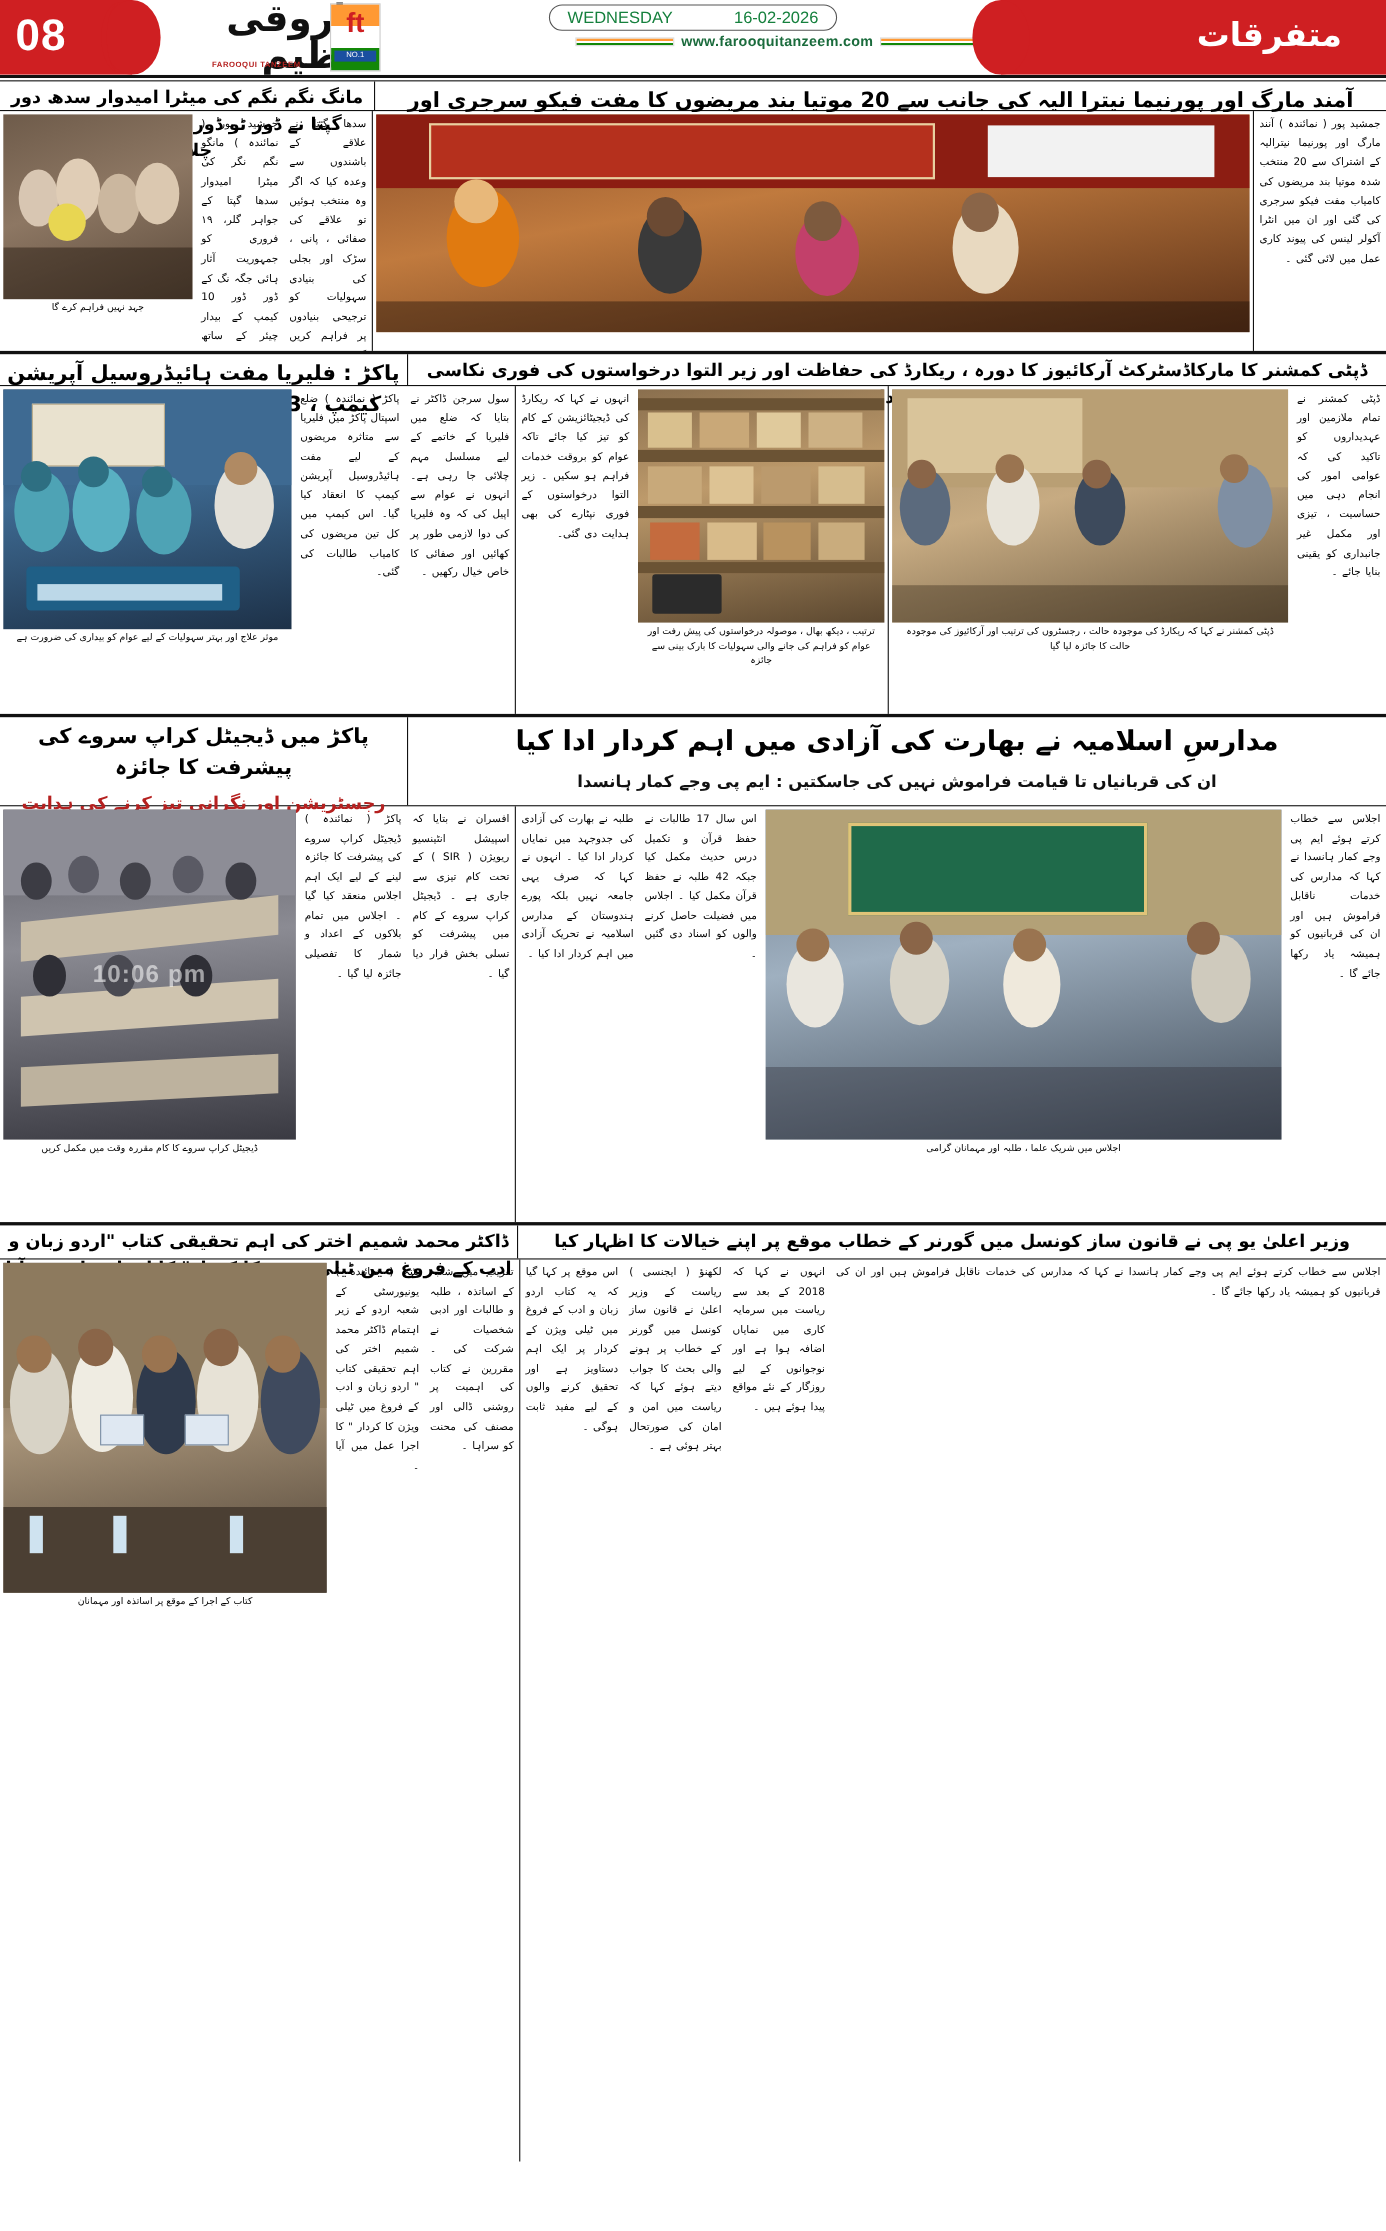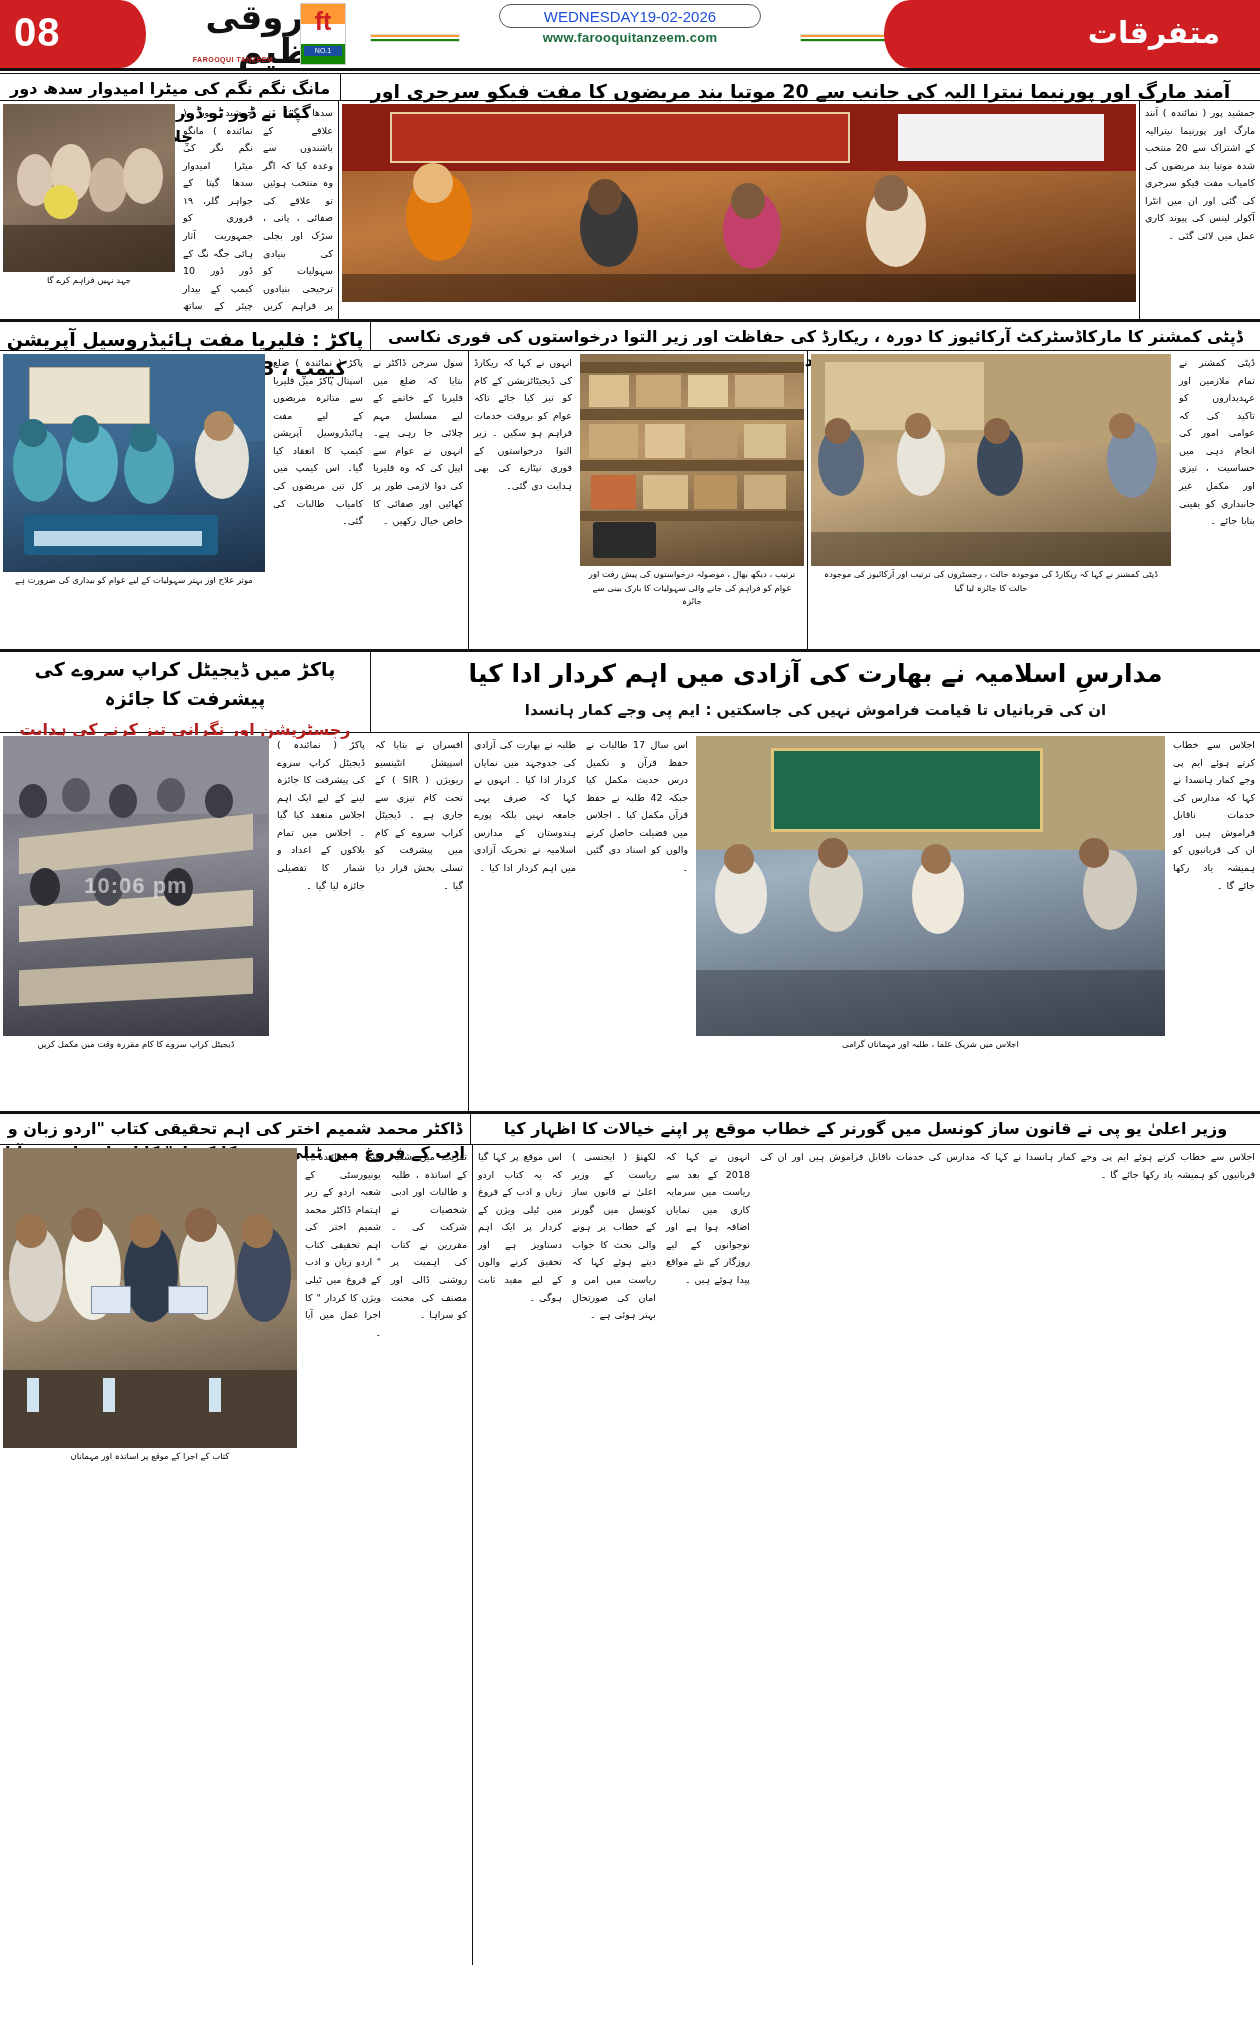--- a/index.html
+++ b/index.html
@@ -122,28 +122,28 @@
     font-family: "Liberation Serif", serif;
     font-weight: bold; font-size: 30px; color: #d8322c;
     letter-spacing: -1px;
     text-shadow: 1px 1px 0 #8d1b17;
     line-height: 30px;
   }
   .date-box {
     margin: 0 auto; width: 262px; height: 24px;
     border: 1px solid #555; border-radius: 12px;
     background: #fff;
-    display: flex; align-items: center; justify-content: center;
+    display: flex; align-items: center; justify-content: space-between;
     padding: 0 16px;
     font-family: "Liberation Sans", sans-serif;
-    font-size: 15px; color: #1d4ed8;
+    font-size: 15px; color: #15803d;
   }
   .url-row {
     margin-top: 2px;
-    display: flex; align-items: center; justify-content: space-between; gap: 6px;
+    display: flex; align-items: center; justify-content: flex-end; gap: 6px;
   }
   .url-rule {
     width: 90px; height: 8px;
     background: linear-gradient(to bottom,#ff9933 0 33%, #ffffff 33% 66%, #138808 66% 100%);
     border: 1px solid #ddd;
   }
   .url-text {
     font-family: "Liberation Sans", sans-serif;
     font-size: 13px; color: #1a6b3c; font-weight: bold;
     letter-spacing: .3px;
@@ -235,21 +235,21 @@
     </div>
 
     <div class="ft-block">
       <span class="ft">ft</span>
       <span class="no1">NO.1</span>
     </div>
 
     <div class="mh-center">
       <div class="date-box">
         <span>WEDNESDAY</span>
-        <span>19-02-2026</span>
+        <span>16-02-2026</span>
       </div>
       <div class="url-row">
         <span class="url-rule"></span>
         <span class="url-text">www.farooquitanzeem.com</span>
         <span class="url-rule"></span>
       </div>
     </div>
 
     <div class="mh-curve-r"></div>
     <div class="mh-red-right">

